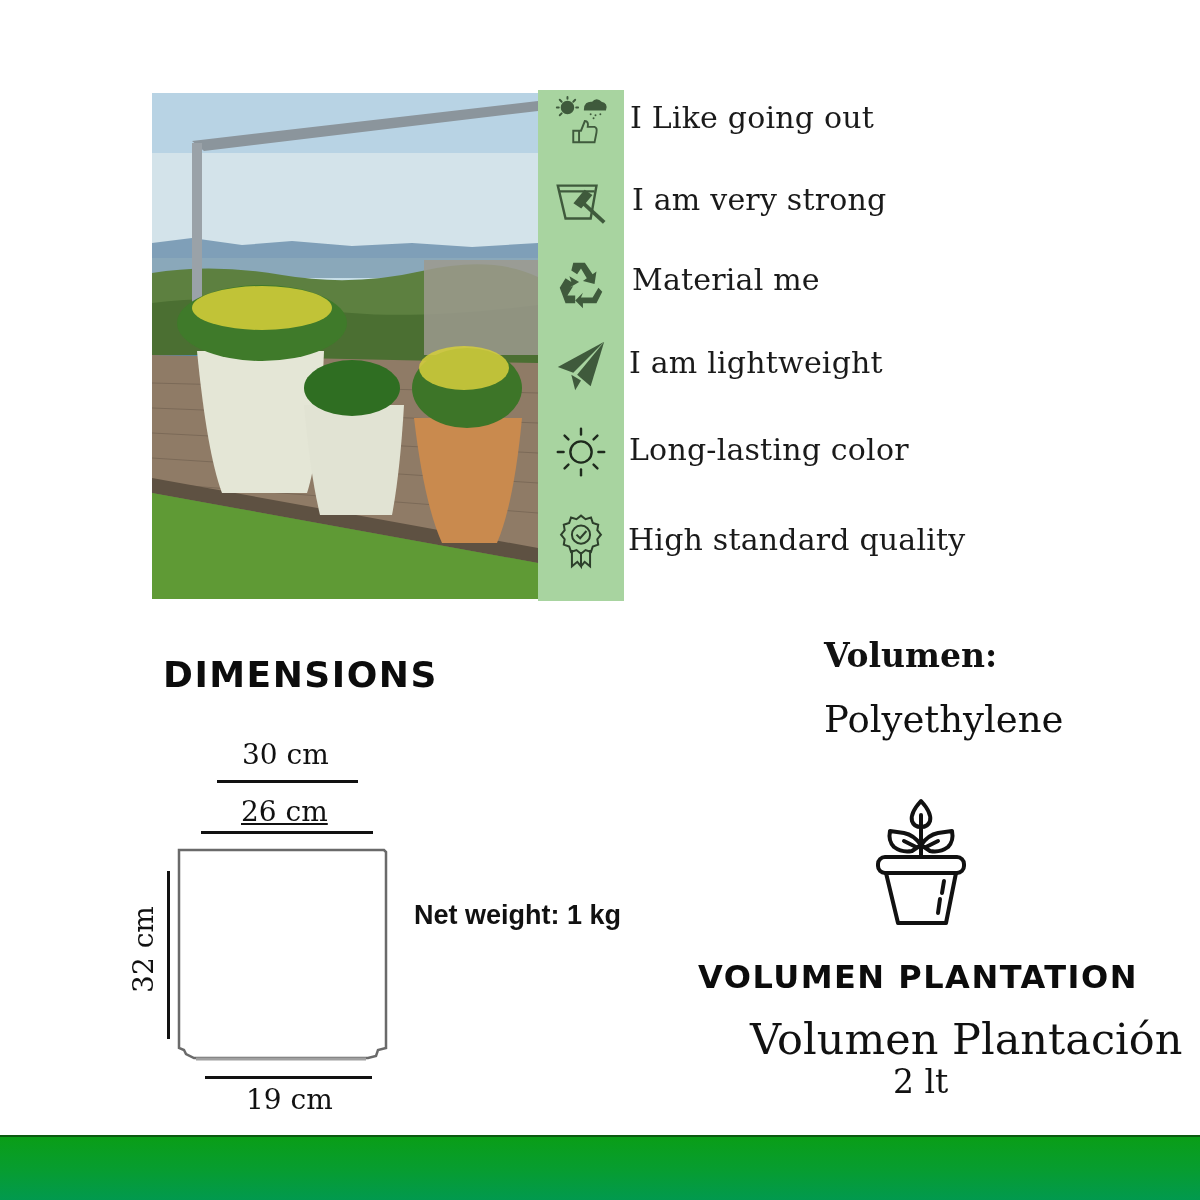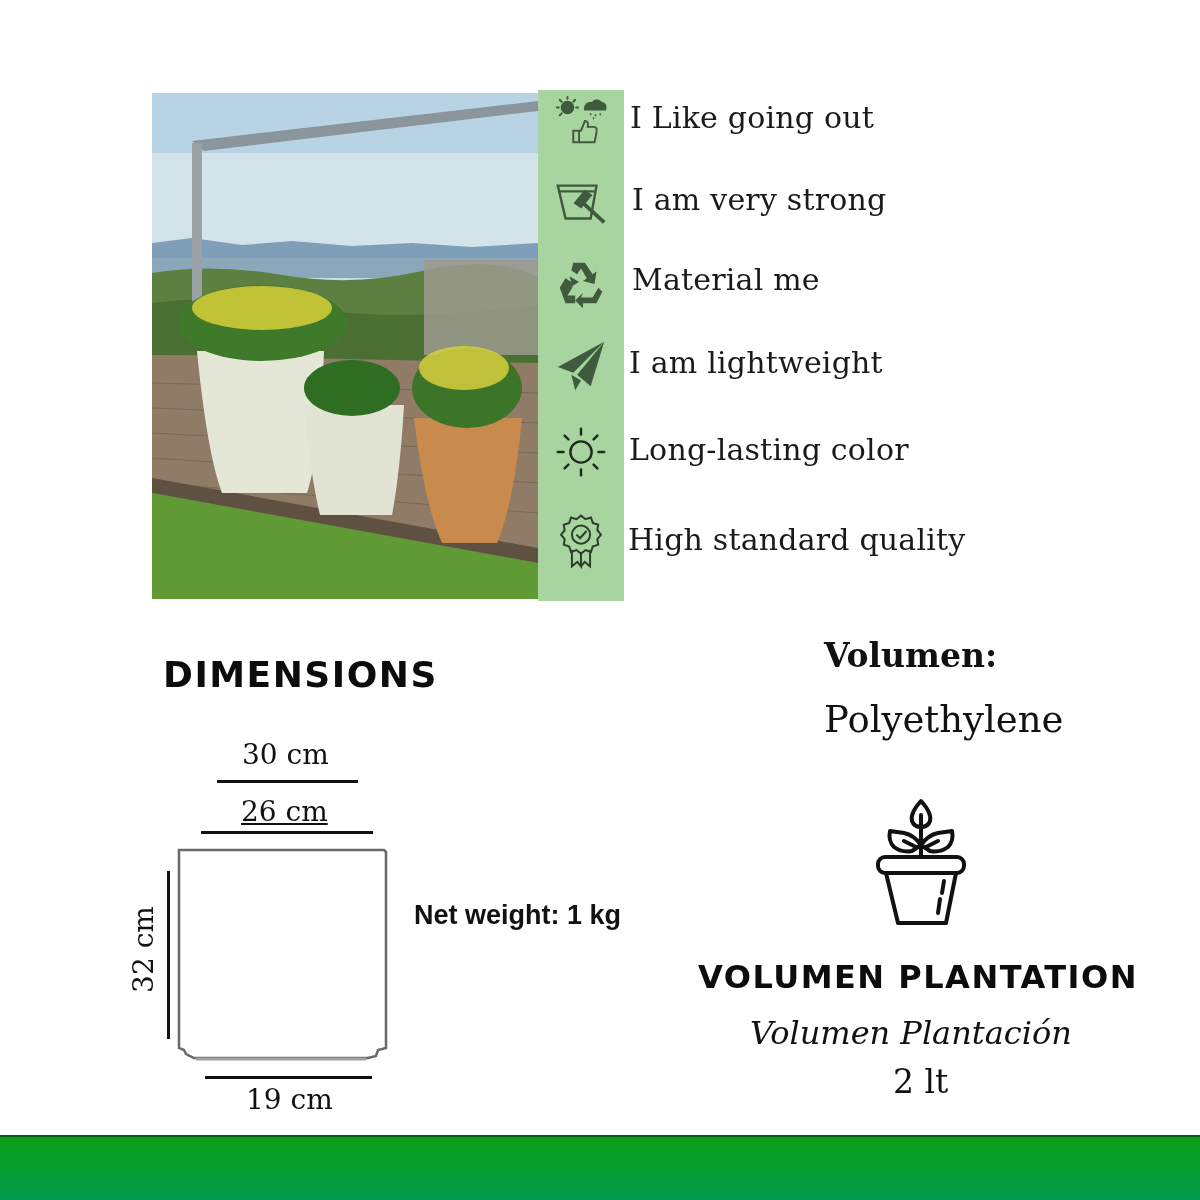--- a/index.html
+++ b/index.html
@@ -23,21 +23,21 @@
   .dim-title { left:163px; top:654px; font-size:36px; }
   .mat-title { left:824px; top:636px; font-size:33px; font-weight:bold; font-family:"DejaVu Serif", serif; }
   .mat-value { left:800px; top:698px; font-size:37px; font-family:"DejaVu Serif", serif;margin-left:24px; }
 
   .dim-label { font-size:28px; font-family:"DejaVu Serif", serif; white-space:nowrap; }
   .bar { background:#111; height:3px; }
 
   .net { left:414px; top:900px; font-size:27px; font-weight:bold; font-family:Liberation Sans, sans-serif; }
 
   .vol-title { left:698px; top:958px; font-size:32px; }
-  .vol-sub { left:750px; top:1014px; font-size:32px; font-family:"DejaVu Serif", serif;font-style:italic; }
+  .vol-sub { left:750px; top:1014px; font-size:43px; font-family:"DejaVu Serif", serif; }
   .vol-val { left:893px; top:1062px; font-size:33px; font-family:"DejaVu Serif", serif; }
 
   .footer { left:0; top:1135px; width:1200px; height:65px;
             background:linear-gradient(180deg,#0a9e17 0%,#079d30 50%,#019950 100%);
             border-top:2px solid #0b5a10; }
 </style>
 </head>
 <body>
 
 <div class="abs photo">

